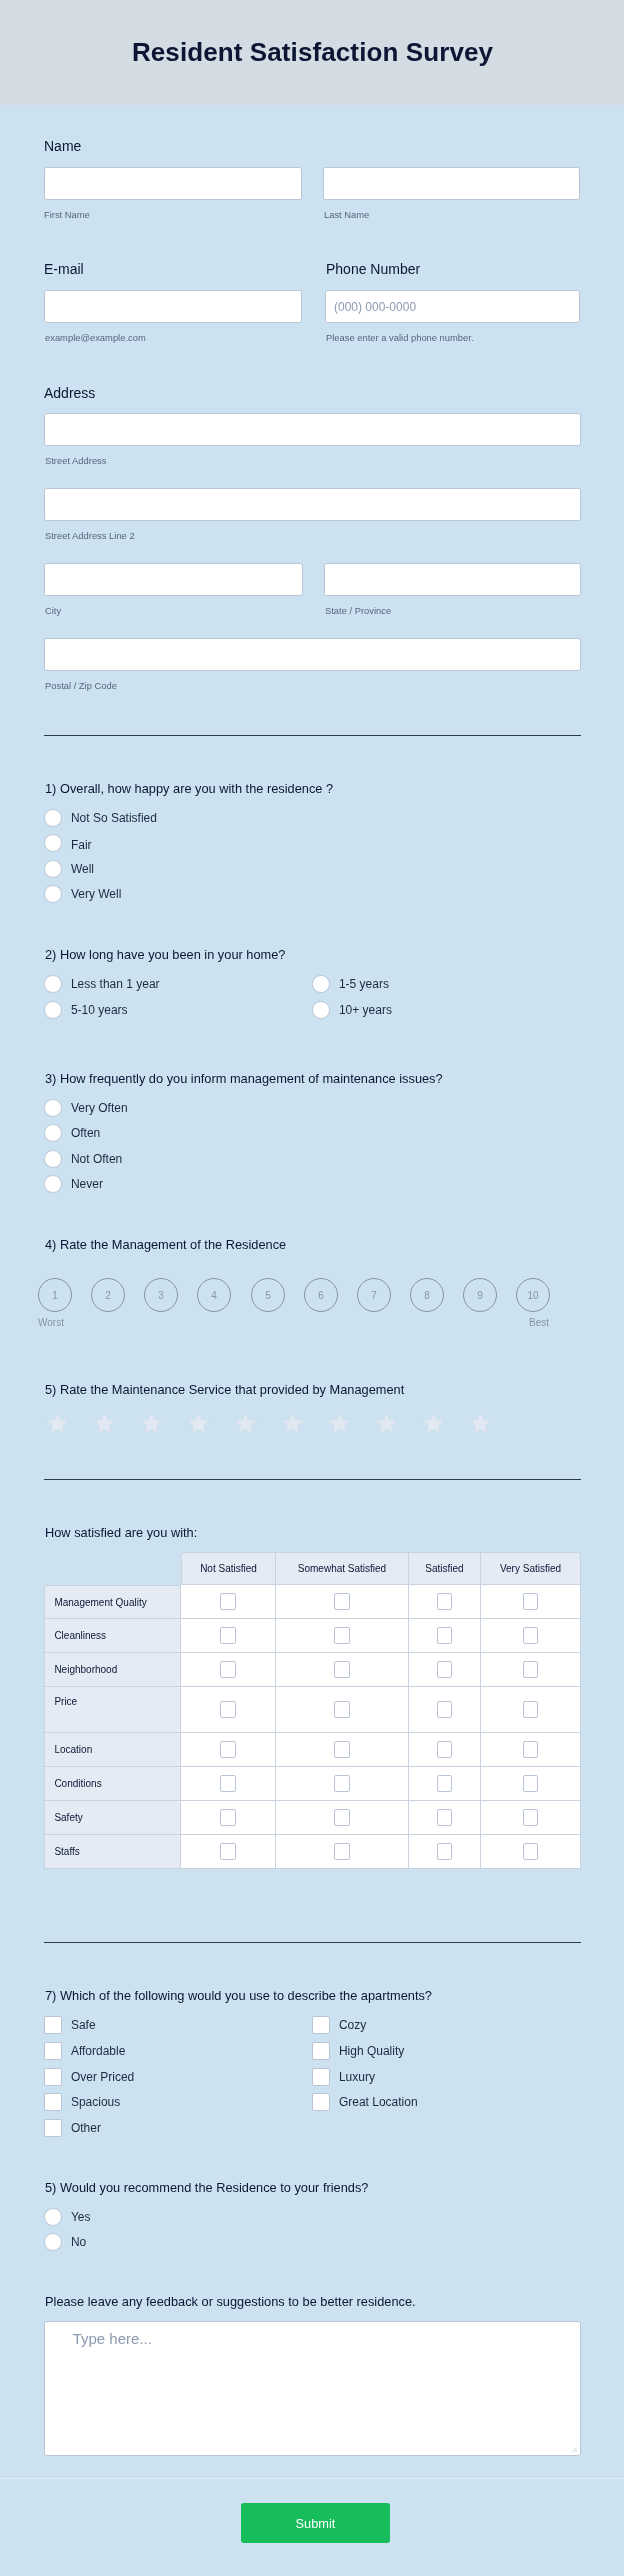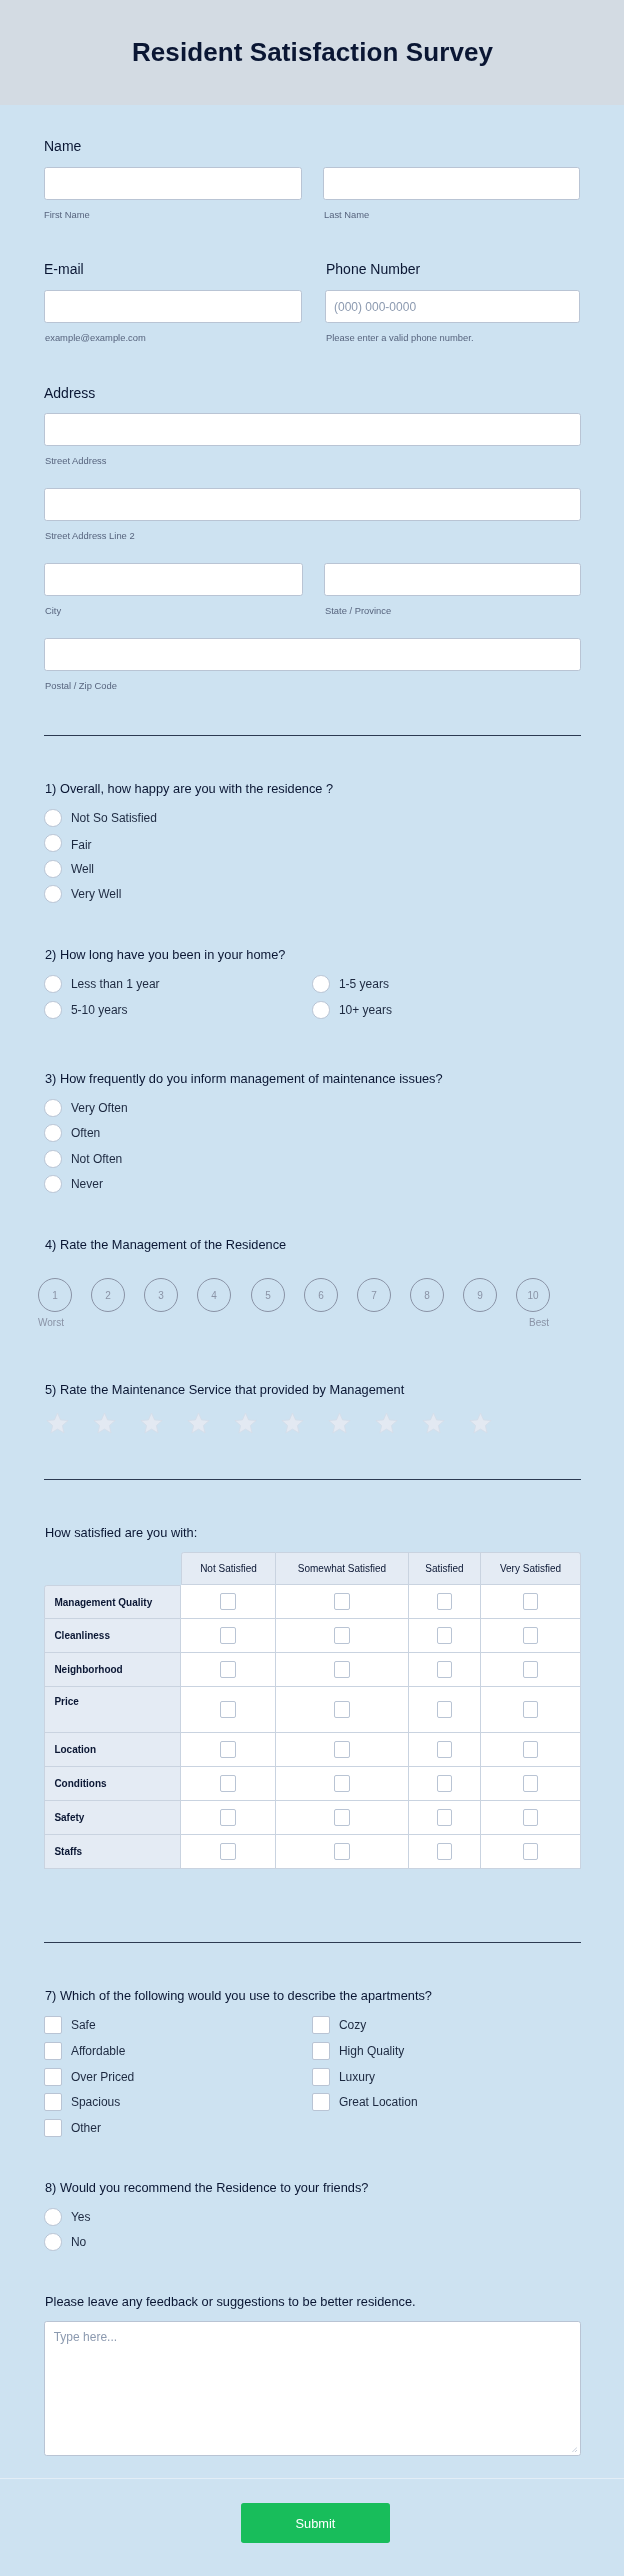--- a/index.html
+++ b/index.html
@@ -21,25 +21,25 @@
   .scale-circle { position: absolute; width: 34px; height: 34px; border-radius: 50%; border: 1px solid #8a93a6; display: flex; align-items: center; justify-content: center; font-size: 10px; color: #8a93a6; }
   .scale-text { position: absolute; font-size: 10px; color: #8a93a6; }
   .star { position: absolute; width: 27px; height: 25.5px; }
   table.matrix { position: absolute; left: 44px; top: 1552px; width: 537px; border-collapse: separate; border-spacing: 0; }
   table.matrix th, table.matrix td { border-right: 0.7px solid #c9d3e0; border-bottom: 0.7px solid #c9d3e0; }
   table.matrix th { background: #e4ebf4; font-size: 10px; font-weight: normal; color: #0a1633; height: 33px; text-align: center; }
   table.matrix th.corner { background: transparent; border: none; }
   table.matrix td.rowhead { background: #e4ebf4; font-size: 10px; color: #0a1633; text-align: left; padding-left: 9.4px; border-left: 0.7px solid #c9d3e0; }
   table.matrix td.cell { background: #fff; text-align: center; }
   table.matrix tr.tall td { height: 46px; }
-  table.matrix tr td { height: 34px; font-weight: bold; }
+  table.matrix tr td { height: 34px; }
   table.matrix tr.tall td.rowhead { vertical-align: top; padding-top: 9.4px; }
   .mcheck { display: inline-block; width: 15.4px; height: 17.5px; border: 0.7px solid #b9c4d4; border-radius: 2px; background: #fff; vertical-align: middle; }
   .textarea { position: absolute; left: 44px; top: 2321px; width: 537px; height: 135px; background: #fff; border: 0.7px solid #b9c4d4; border-radius: 2.7px; }
-  .textarea textarea { width: 100%; height: 100%; border: none; resize: none; padding: 8px 8.7px; font-family: "Liberation Sans", sans-serif; font-size: 12px; color: #0369a1; outline: none; background: transparent; }
+  .textarea textarea { width: 100%; height: 100%; border: none; resize: none; padding: 8px 8.7px; font-family: "Liberation Sans", sans-serif; font-size: 15px; color: #0369a1; outline: none; background: transparent; margin-left: 19px; }
   .textarea textarea::placeholder { color: #8c9ab0; }
   .resize { position: absolute; right: 2.7px; bottom: 2.7px; width: 6.7px; height: 6.7px; }
   .footer-line { position: absolute; left: 0; top: 2478px; width: 625px; height: 0.7px; background: #e3edf6; }
   .submit { position: absolute; left: 241px; top: 2503px; width: 149px; height: 40px; background: #18bd5b; border: none; border-radius: 2.7px; color: #fff; font-size: 12.8px; font-family: "Liberation Sans", sans-serif; display: flex; align-items: center; justify-content: center; cursor: pointer; }
 </style>
 </head>
 <body>
 
 <div class="page">
 
@@ -311,21 +311,21 @@
     </label>
   <label class="opt" style="left:312px;top:2093px;">
       <span class="checkbox"></span>
       <span>Great Location</span>
     </label>
   <label class="opt" style="left:44px;top:2119px;">
       <span class="checkbox"></span>
       <span>Other</span>
     </label>
 
-  <div class="abs question" style="left:45px;top:2180px;">8) Would you recommend the Residence to your friends?</div>
+  <div class="abs question" style="left:45px;top:2180px;">5) Would you recommend the Residence to your friends?</div>
   <label class="opt" style="left:44px;top:2208px;">
       <span class="radio"></span>
       <span>Yes</span>
     </label>
   <label class="opt" style="left:44px;top:2233px;">
       <span class="radio"></span>
       <span>No</span>
     </label>
 
   <div class="abs question" style="left:45px;top:2294px;">Please leave any feedback or suggestions to be better residence.</div>

